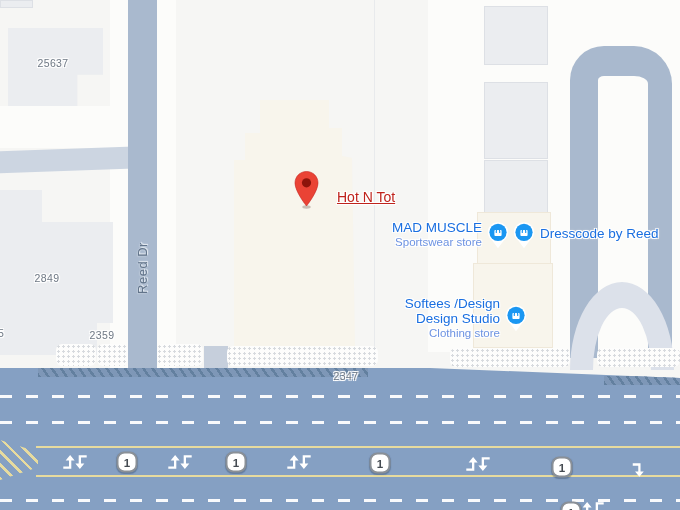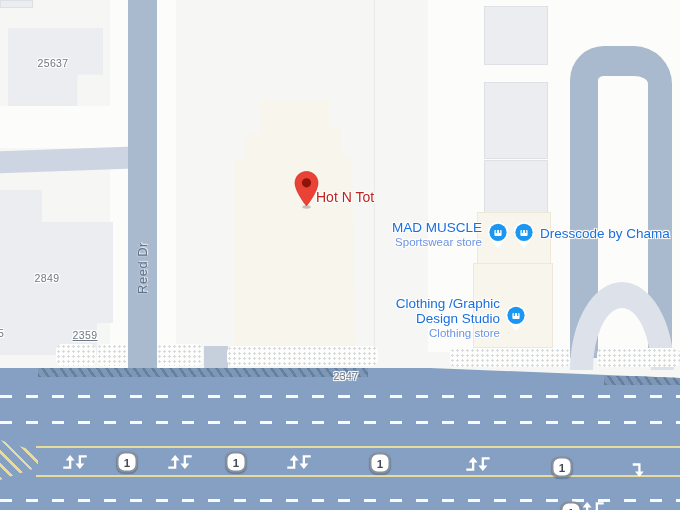--- a/index.html
+++ b/index.html
@@ -186,53 +186,53 @@
       </div>
     <div class="shield" style="left:571px;top:512px;">
         <span>1</span>
       </div>
   </div>
 
   <div class="street-name" style="left:142px;top:268px;">Reed Dr</div>
 
   <div class="addr halo" style="left:53px;top:63px;">25637</div>
   <div class="addr halo" style="left:47px;top:278px;">2849</div>
-  <div class="addr halo" style="left:85px;top:335px;text-decoration:underline;">2359</div>
+  <div class="addr halo" style="left:102px;top:335px;">2359</div>
   <div class="addr halo" style="left:346px;top:348px;margin-top:28px;">2347</div>
   <div class="addr halo" style="left:1px;top:333px;">5</div>
 
   <svg style="left:293px;top:170px;" width="27" height="40" viewBox="0 0 27 40">
     <ellipse cx="13.5" cy="37" rx="4.2" ry="1.7" fill="rgba(60,30,20,.25)"></ellipse>
     <path d="M13.5 1.5 C7 1.5 2 6.6 2 13 c0 8.6 11.5 23 11.5 23 S25 21.6 25 13 C25 6.6 20 1.5 13.5 1.5 Z" fill="#ea4335" stroke="#c5221f" stroke-width=".6"></path>
     <circle cx="13.5" cy="12.8" r="4.6" fill="#8d140b"></circle>
   </svg>
-  <div class="poi-red halo" style="left:316px;top:189px;">Hot N Tot</div>
+  <div class="poi-red halo" style="left:337px;top:189px;text-decoration:underline;">Hot N Tot</div>
 
   <div class="ralign" style="right:198px;top:220px;">
     <div class="store-name halo" style="position:static;">MAD MUSCLE</div>
     <div class="store-cat halo" style="position:static;">Sportswear store</div>
   </div>
 
   <svg class="shop-pin" style="left:498px;top:233px;" viewBox="0 0 22 28">
     <path d="M11 .8 C5.2 .8 .8 5.2 .8 10.8 c0 3.6 1.9 6.3 4.6 8.5 L11 26.8 l5.6-7.5 c2.7-2.2 4.6-4.9 4.6-8.5 C21.2 5.2 16.8 .8 11 .8 Z" fill="#fff"></path>
     <circle cx="11" cy="10.8" r="8.6" fill="#1b97f2"></circle>
     <rect x="7.4" y="8.4" width="7.2" height="6.2" rx="1" fill="#fff"></rect>
     <path d="M9.3 11 v-1.6 a1.7 1.7 0 0 1 3.4 0 V11" fill="none" stroke="#1b97f2" stroke-width="1.2" stroke-linecap="round"></path>
   </svg>
   <svg class="shop-pin" style="left:524px;top:233px;" viewBox="0 0 22 28">
     <path d="M11 .8 C5.2 .8 .8 5.2 .8 10.8 c0 3.6 1.9 6.3 4.6 8.5 L11 26.8 l5.6-7.5 c2.7-2.2 4.6-4.9 4.6-8.5 C21.2 5.2 16.8 .8 11 .8 Z" fill="#fff"></path>
     <circle cx="11" cy="10.8" r="8.6" fill="#1b97f2"></circle>
     <rect x="7.4" y="8.4" width="7.2" height="6.2" rx="1" fill="#fff"></rect>
     <path d="M9.3 11 v-1.6 a1.7 1.7 0 0 1 3.4 0 V11" fill="none" stroke="#1b97f2" stroke-width="1.2" stroke-linecap="round"></path>
   </svg>
 
-  <div class="store-name halo" style="left:540px;top:226px;">Dresscode by Chama</div>
+  <div class="store-name halo" style="left:540px;top:226px;">Dresscode by Reed</div>
 
   <div class="ralign" style="right:180px;top:296px;">
-    <div class="store-name halo" style="position:static;">Clothing /Graphic</div>
+    <div class="store-name halo" style="position:static;">Softees /Design</div>
     <div class="store-name halo" style="position:static;">Design Studio</div>
     <div class="store-cat halo" style="position:static;">Clothing store</div>
   </div>
   <svg class="shop-pin" style="left:516px;top:316px;" viewBox="0 0 22 28">
     <path d="M11 .8 C5.2 .8 .8 5.2 .8 10.8 c0 3.6 1.9 6.3 4.6 8.5 L11 26.8 l5.6-7.5 c2.7-2.2 4.6-4.9 4.6-8.5 C21.2 5.2 16.8 .8 11 .8 Z" fill="#fff"></path>
     <circle cx="11" cy="10.8" r="8.6" fill="#1b97f2"></circle>
     <rect x="7.4" y="8.4" width="7.2" height="6.2" rx="1" fill="#fff"></rect>
     <path d="M9.3 11 v-1.6 a1.7 1.7 0 0 1 3.4 0 V11" fill="none" stroke="#1b97f2" stroke-width="1.2" stroke-linecap="round"></path>
   </svg>
 

